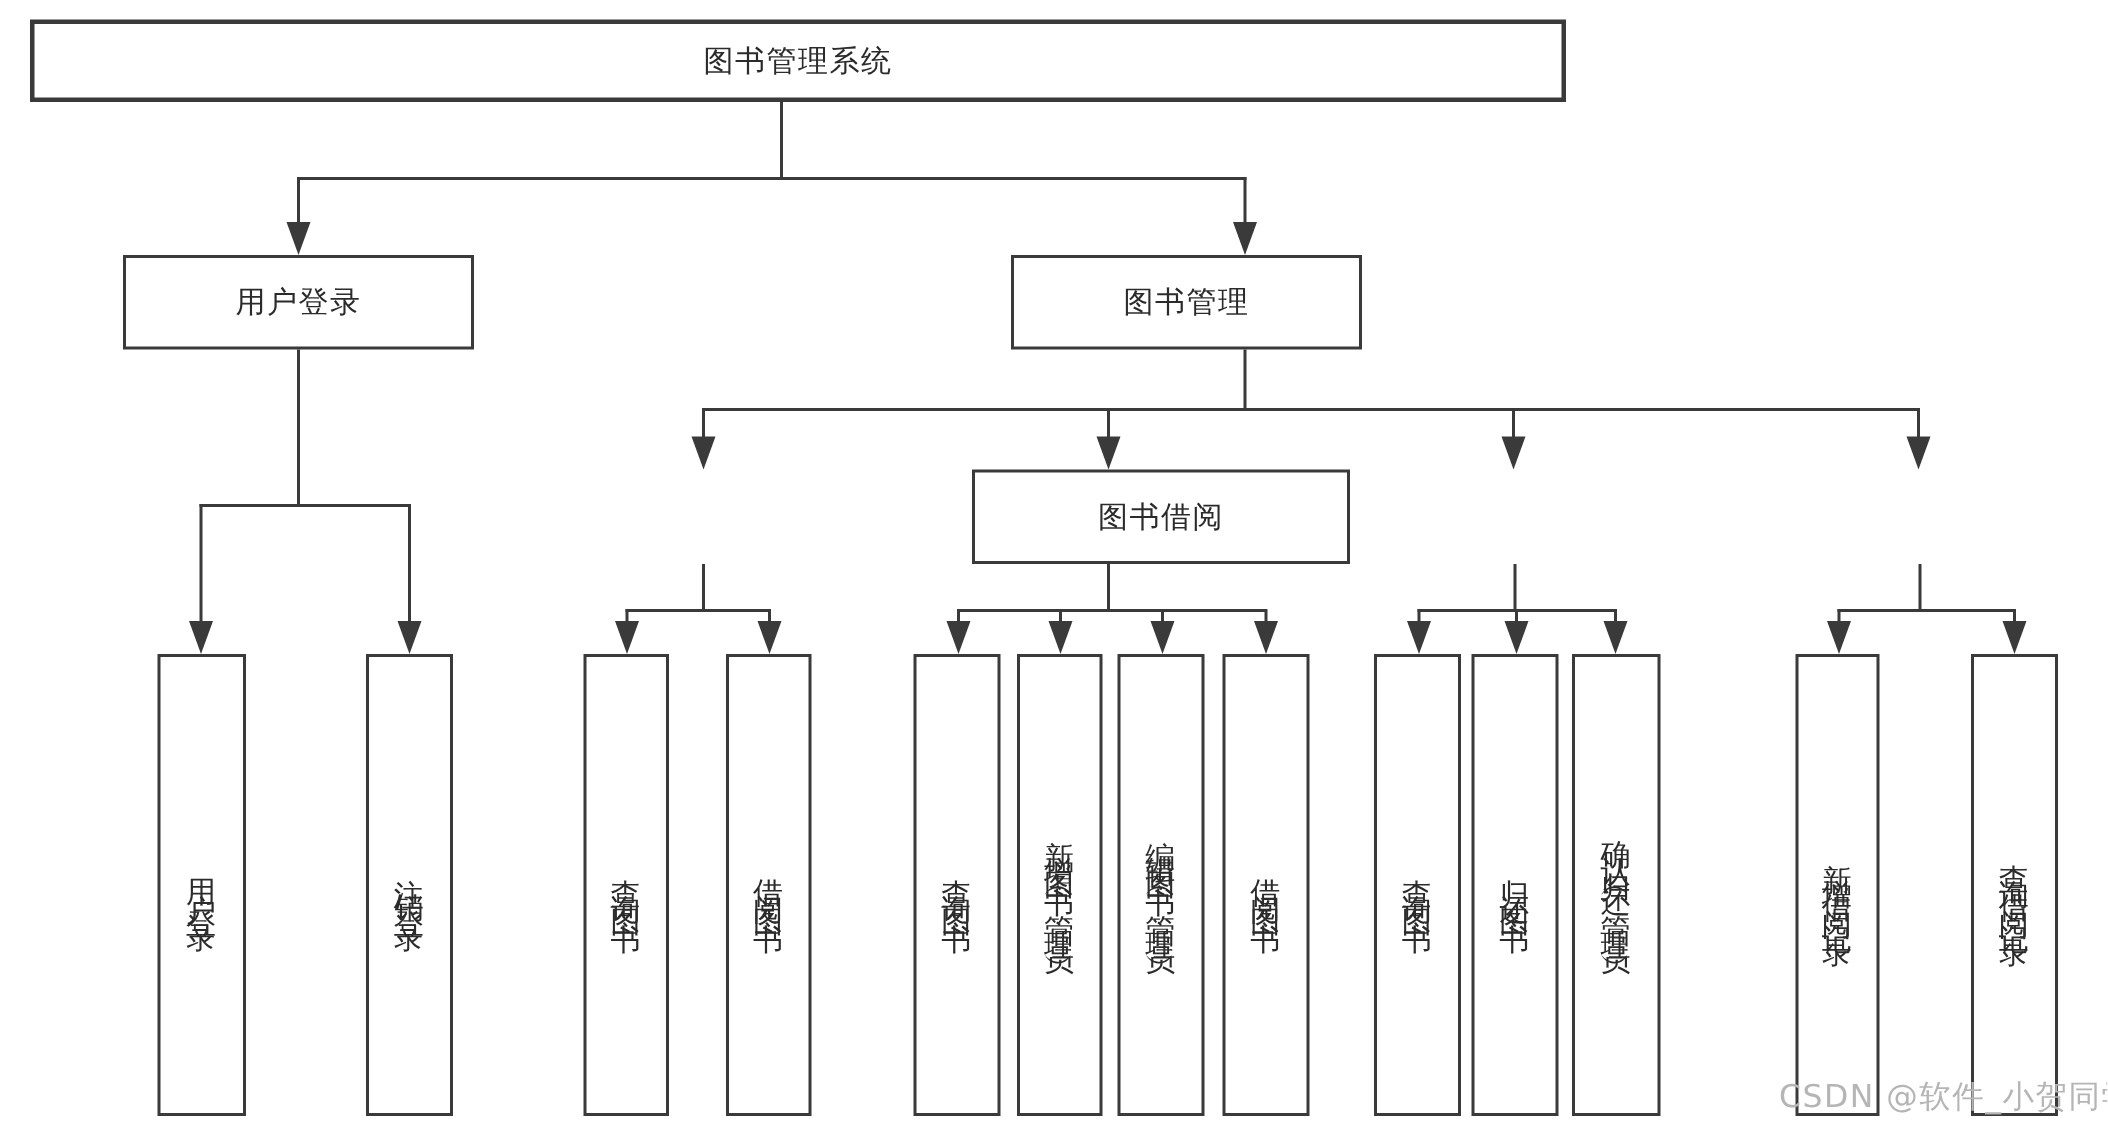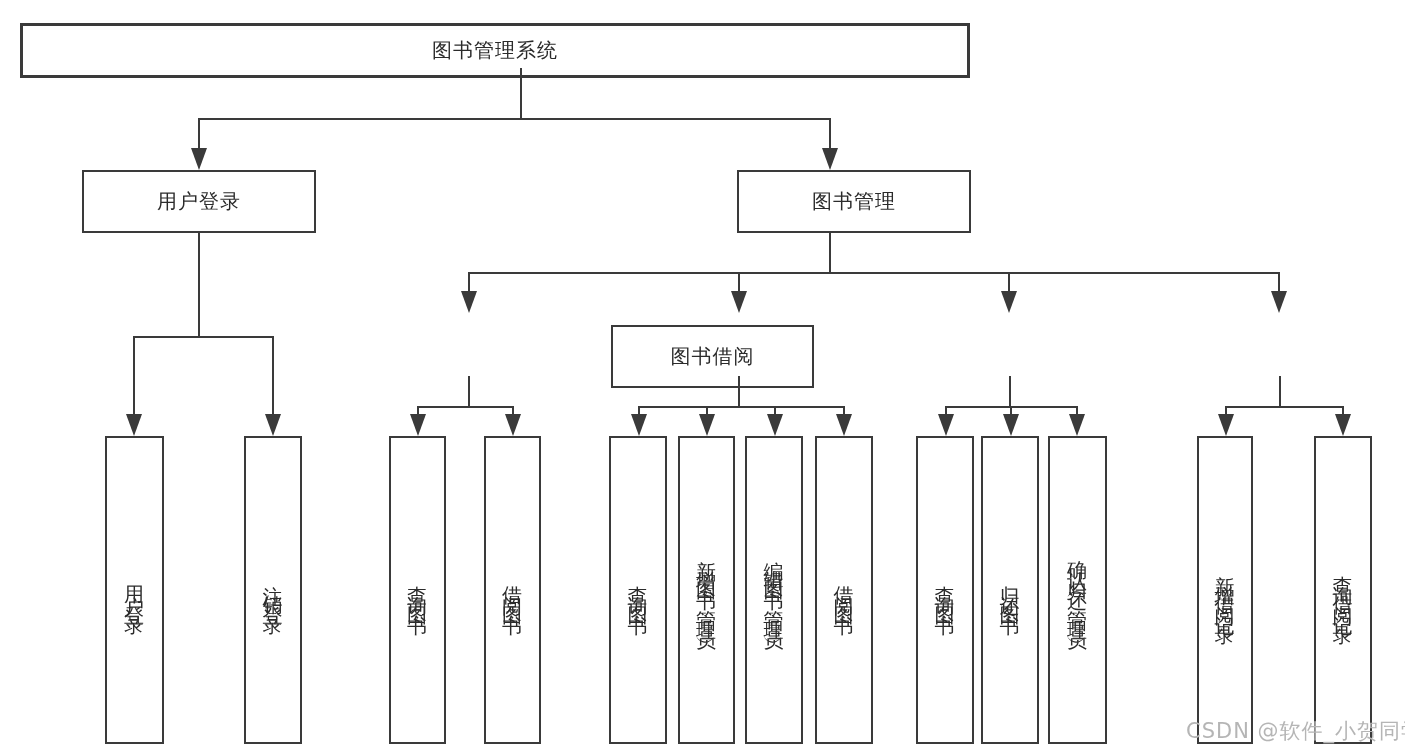--- a/index.html
+++ b/index.html
@@ -51,32 +51,32 @@
     letter-spacing:1px;
     z-index:10;
     white-space:nowrap;
   }
 </style>
 </head>
 <body>
 
 <div class="canvas">
 
-  <div class="node root h-node" style="left:20px;top:23px;width:950px;height:55px;">
+  <div class="node root h-node" style="left:20px;top:13px;width:1024px;height:55px;">
     <span>图书管理系统</span>
   </div>
 
   <div class="node h-node" style="left:82px;top:170px;width:234px;height:63px;">
     <span>用户登录</span>
   </div>
-  <div class="node h-node" style="left:737px;top:170px;width:234px;height:63px;">
+  <div class="node h-node" style="left:674px;top:170px;width:234px;height:63px;">
     <span>图书管理</span>
   </div>
 
-  <div class="node h-node" style="left:611px;top:313px;width:203px;height:63px;margin-top:12px;">
+  <div class="node h-node" style="left:648px;top:313px;width:252px;height:63px;">
     <span>图书借阅</span>
   </div>
 
   <div class="node v-node" style="left:105px;top:436px;width:59px;height:308px;">
     <span>用户登录</span>
   </div>
   <div class="node v-node" style="left:244px;top:436px;width:58px;height:308px;">
     <span>注销登录</span>
   </div>
 

